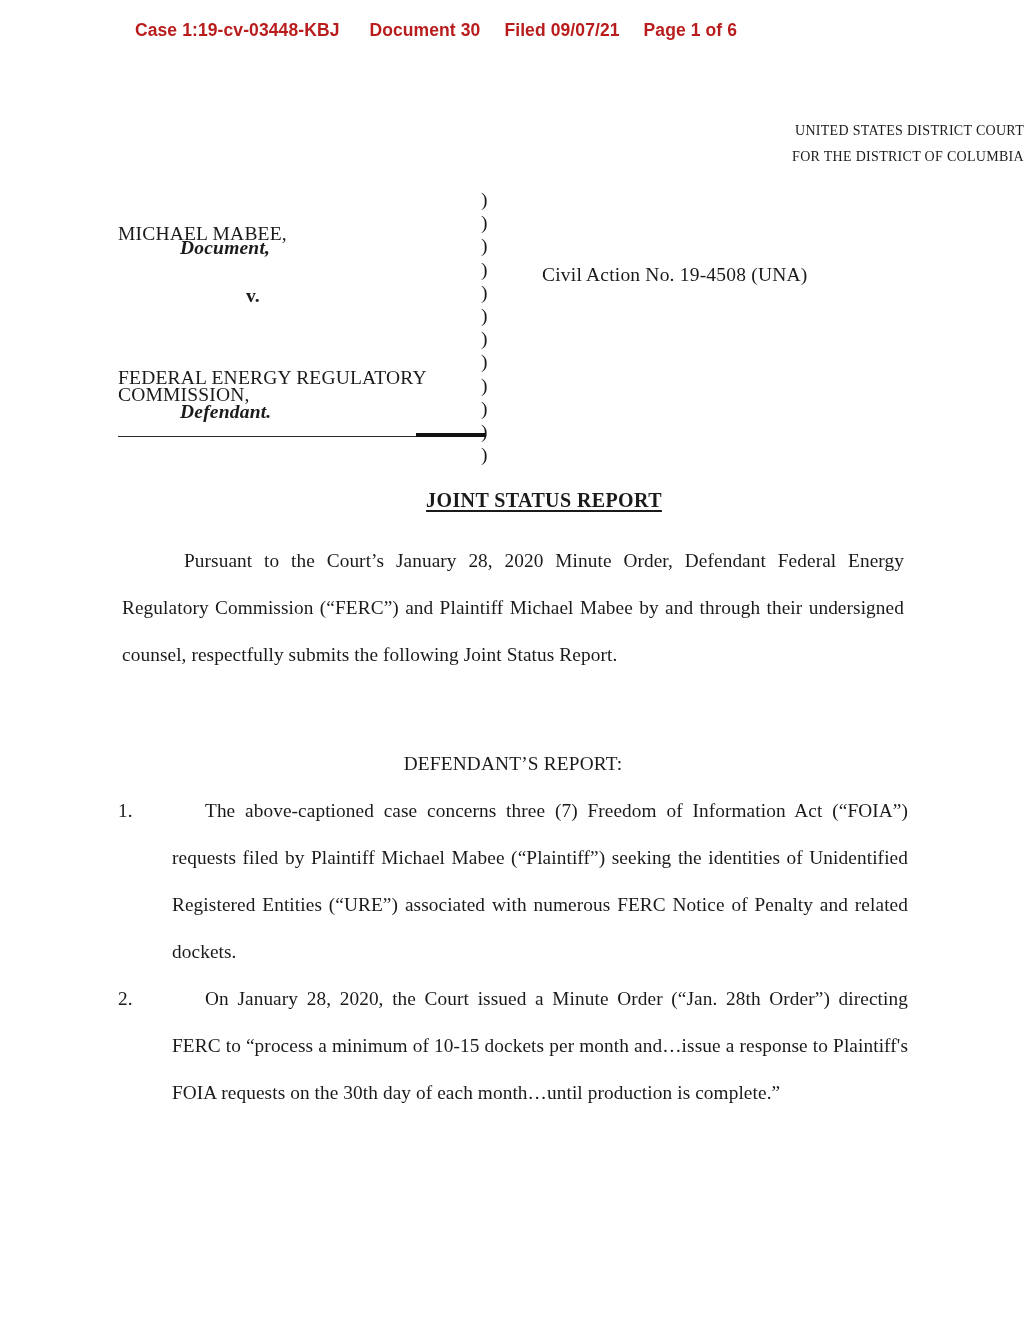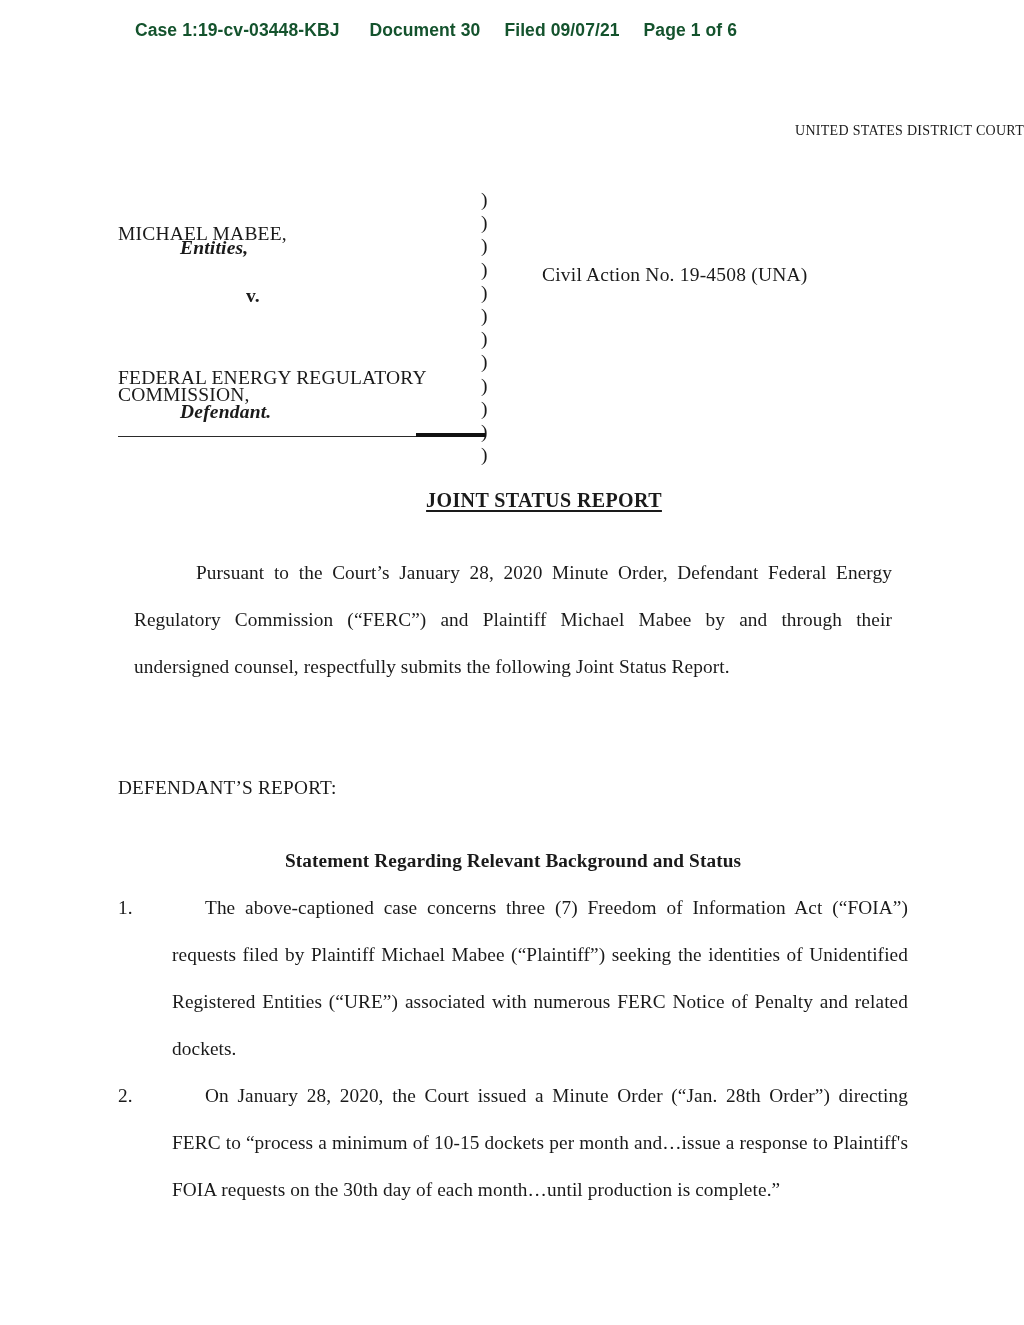--- a/index.html
+++ b/index.html
@@ -21,21 +21,21 @@
   .ecf-stamp {
     position: absolute;
     top: 20px;
     left: 0;
     width: 872px;
     text-align: center;
     font-family: "Liberation Sans", "DejaVu Sans", sans-serif;
     font-weight: bold;
     font-size: 17.5px;
     letter-spacing: 0.1px;
-    color: #14532d;
+    color: #b91c1c;
     white-space: nowrap;
   }
   .ecf-stamp span { display: inline-block; }
   .ecf-gap-lg { width: 20px; }
   .ecf-gap-sm { width: 14px; }
 
   
   .court-block {
     position: absolute;
     top: 118px;
@@ -129,27 +129,27 @@
   .body-area {
     position: absolute;
     top: 533px;
     left: 118px;
     width: 790px;
     font-size: 19.3px;
     line-height: 47px;
     text-align: justify;
     letter-spacing: 0.1px;
   }
-  .para { margin: 16px; text-indent: 62px; }
+  .para { margin: 4px; text-indent: 62px; }
 
   .section-label {
     margin: 0;
     padding-top: 58px;
     text-indent: 0;
-    text-align: left;
+    text-align: center;
     letter-spacing: 0.2px;
   }
   .subhead {
     margin: 0;
     padding-top: 26px;
     text-align: center;
     text-indent: 0;
     font-weight: bold;
     letter-spacing: 0.1px;
   }
@@ -176,26 +176,27 @@
     <span class="ecf-gap-lg"></span>
     <span>Document 30</span>
     <span class="ecf-gap-sm"></span>
     <span>Filed 09/07/21</span>
     <span class="ecf-gap-sm"></span>
     <span>Page 1 of 6</span>
   </div>
 
   <div class="court-block">
     <div>UNITED STATES DISTRICT COURT</div>
+    <div>FOR THE DISTRICT OF COLUMBIA</div>
   </div>
 
   <div class="caption">
     <div class="cap-left">
       <div class="cap-party" style="top:0px;">MICHAEL MABEE,</div>
-      <div class="cap-role" style="top:48px;">Entities,</div>
+      <div class="cap-role" style="top:48px;">Document,</div>
       <div class="cap-v" style="top:96px;">v.</div>
       <div class="cap-party" style="top:144px;">FEDERAL ENERGY REGULATORY</div>
       <div class="cap-party" style="top:161px;">COMMISSION,</div>
       <div class="cap-role" style="top:212px;">Defendant.</div>
     </div>
 
     <div class="cap-parens">
       <div>)</div>
       <div>)</div>
       <div>)</div>
@@ -219,21 +220,20 @@
   <div class="doc-title">
     <u>JOINT STATUS REPORT</u>
   </div>
 
   <div class="body-area">
 
     <p class="para">Pursuant to the Court’s January 28, 2020 Minute Order, Defendant Federal Energy Regulatory Commission (“FERC”) and Plaintiff Michael Mabee by and through their undersigned counsel, respectfully submits the following Joint Status Report.</p>
 
     <p class="para section-label">DEFENDANT’S REPORT:</p>
 
-    <p class="para subhead">Statement Regarding Relevant Background and Status</p>
 
     <p class="para numbered">
       <span class="num">1.</span>
       <span class="lead">The above-captioned case concerns three (7) Freedom of Information Act (“FOIA”) requests filed by Plaintiff Michael Mabee (“Plaintiff”) seeking the identities of Unidentified Registered Entities (“URE”) associated with numerous FERC Notice of Penalty and related dockets.</span>
     </p>
 
     <p class="para numbered">
       <span class="num">2.</span>
       <span class="lead">On January 28, 2020, the Court issued a Minute Order (“Jan. 28th Order”) directing FERC to “process a minimum of 10-15 dockets per month and…issue a response to Plaintiff's FOIA requests on the 30th day of each month…until production is complete.”</span>
     </p>

